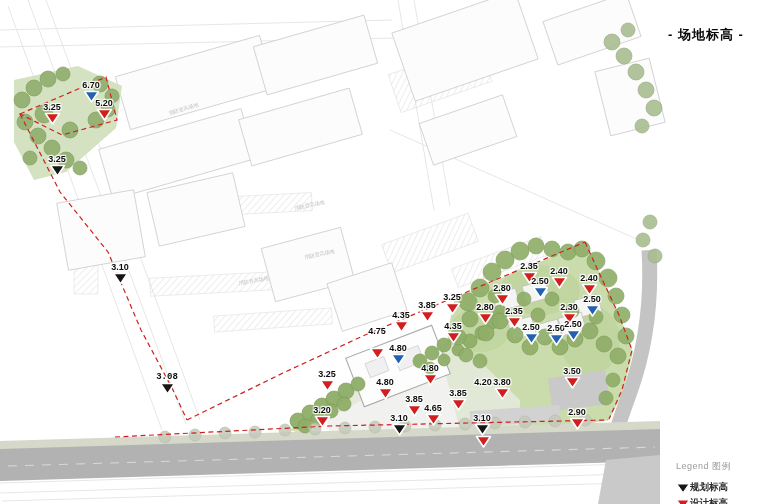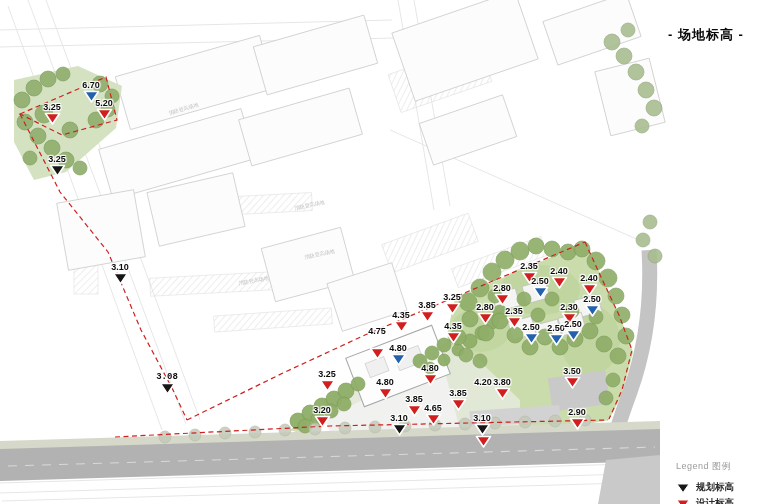--- a/index.html
+++ b/index.html
@@ -8,21 +8,21 @@
   .stage svg{position:absolute;left:0;top:0;}
   .bnd{fill:none;stroke:var(--c-boundary,#cf2020);stroke-width:1.2;stroke-dasharray:5 3.5;}
   .marker{position:absolute;width:34px;display:flex;flex-direction:column;align-items:center;pointer-events:none;justify-content:space-between;}
   .marker .lbl{font-size:9px;font-weight:bold;color:#0d0d0d;line-height:10px;white-space:nowrap;
     text-shadow:0 0 2px #fff,0 0 2px #fff,1px 1px 1px #fff,-1px -1px 1px #fff,1px -1px 1px #fff,-1px 1px 1px #fff;}
   .marker svg{position:static;display:block;}
   .page-title{position:absolute;left:668px;top:26px;font-size:13px;font-weight:bold;color:#0a0a0a;
     letter-spacing:1px;white-space:nowrap;}
   .legend{position:absolute;left:676px;top:424px;}
   .legend .head{font-size:9px;color:#9b9b9b;margin-bottom:9px;letter-spacing:0.5px;margin-top:36px;}
-  .legend .row{display:flex;align-items:center;gap:6px;margin-bottom:5px;height:11px;}
+  .legend .row{display:flex;align-items:center;margin-bottom:5px;height:11px;}
   .legend .row svg{position:static;display:block;}
   .legend .lab{font-size:9.5px;color:#2b2b2b;font-weight:bold;}
   .fire-label{position:absolute;font-size:6px;color:#bcbcbc;white-space:nowrap;transform-origin:left top;}
 </style>
 </head>
 <body>
 
 <div class="stage">
 
   <svg width="760" height="504" viewBox="0 0 760 504">

